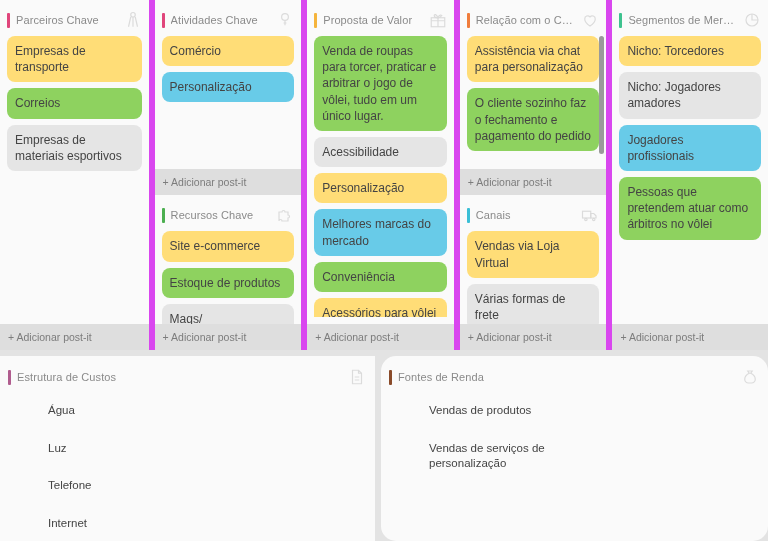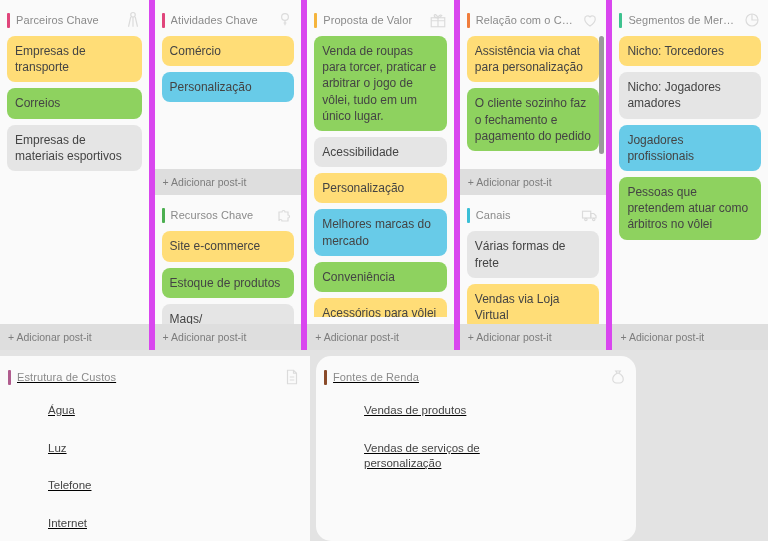--- a/index.html
+++ b/index.html
@@ -97,21 +97,21 @@
     top: 36px; right: 2px;
     width: 5px;
     border-radius: 3px;
     background: #9a9a9a;
   }
 
   
   .mid-gap { height: 6px; background: #e3e3e3; width: 768px; flex: 0 0 auto; }
 
   
-  .bottom-band { display: flex; height: 185px; width: 636px; text-decoration: underline; }
+  .bottom-band { display: flex; height: 185px; width: 768px; }
   .bcol {
     background: #fafafa;
     display: flex; flex-direction: column;
     overflow: hidden;
   }
   .bcol.left { width: 381px; border-right: 6px solid #e3e3e3; }
   .bcol.right { width: 387px; border-radius: 15px; }
   .bnotes {
     padding: 0 8px;
     display: flex; flex-wrap: wrap;
@@ -250,22 +250,22 @@
             <span class="head-icon">
               <svg viewBox="0 0 24 24" fill="none" stroke="#9b9b9b" stroke-width="1.6">
                 <rect x="2" y="7" width="11" height="9"></rect>
                   <path d="M13 10h4l3 3v3h-7z"></path>
                 <circle cx="6.5" cy="18" r="1.6"></circle>
                   <circle cx="17" cy="18" r="1.6"></circle>
               </svg>
             </span>
           </div>
           <div class="notes">
+            <div class="note yellow">Vendas via Loja Virtual</div>
             <div class="note pink">Várias formas de frete</div>
-            <div class="note yellow">Vendas via Loja Virtual</div>
             <div class="note blue">Marketing Digital</div>
           </div>
           <div class="add-bar">+ Adicionar post-it</div>
         </div>
       </div>
     </div>
 
     <div class="col w156" style="border-right:none">
       <div class="block full">
         <div class="block-head">

